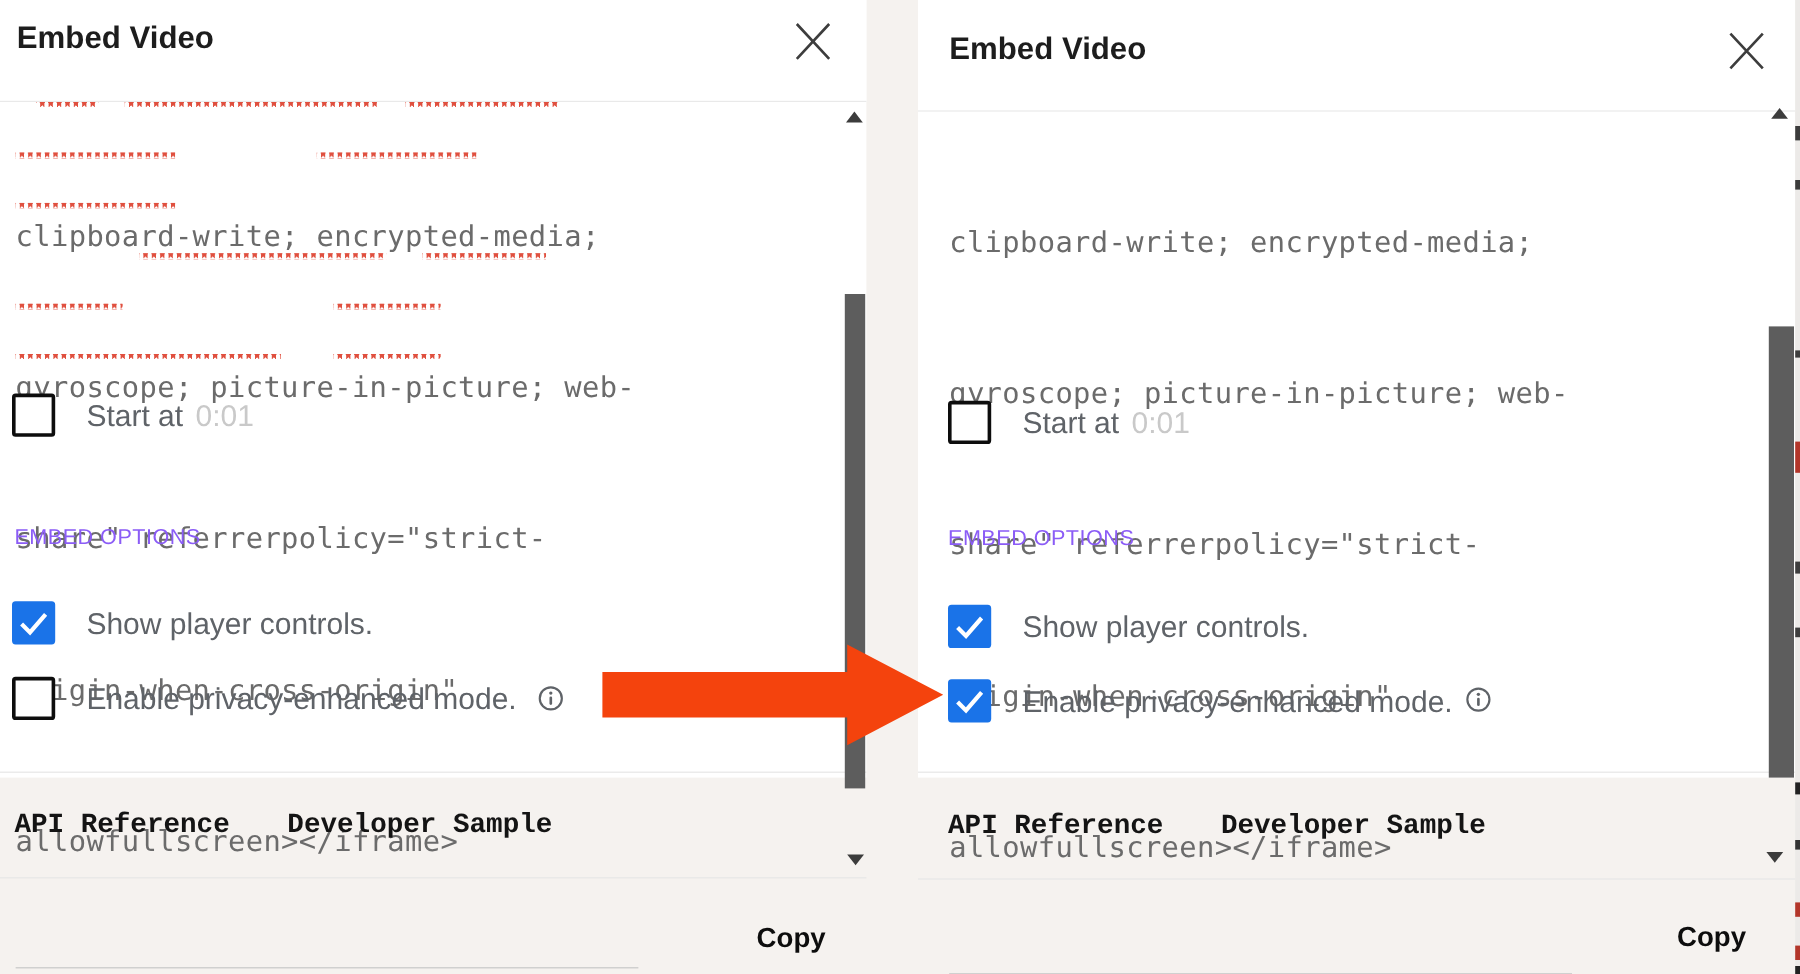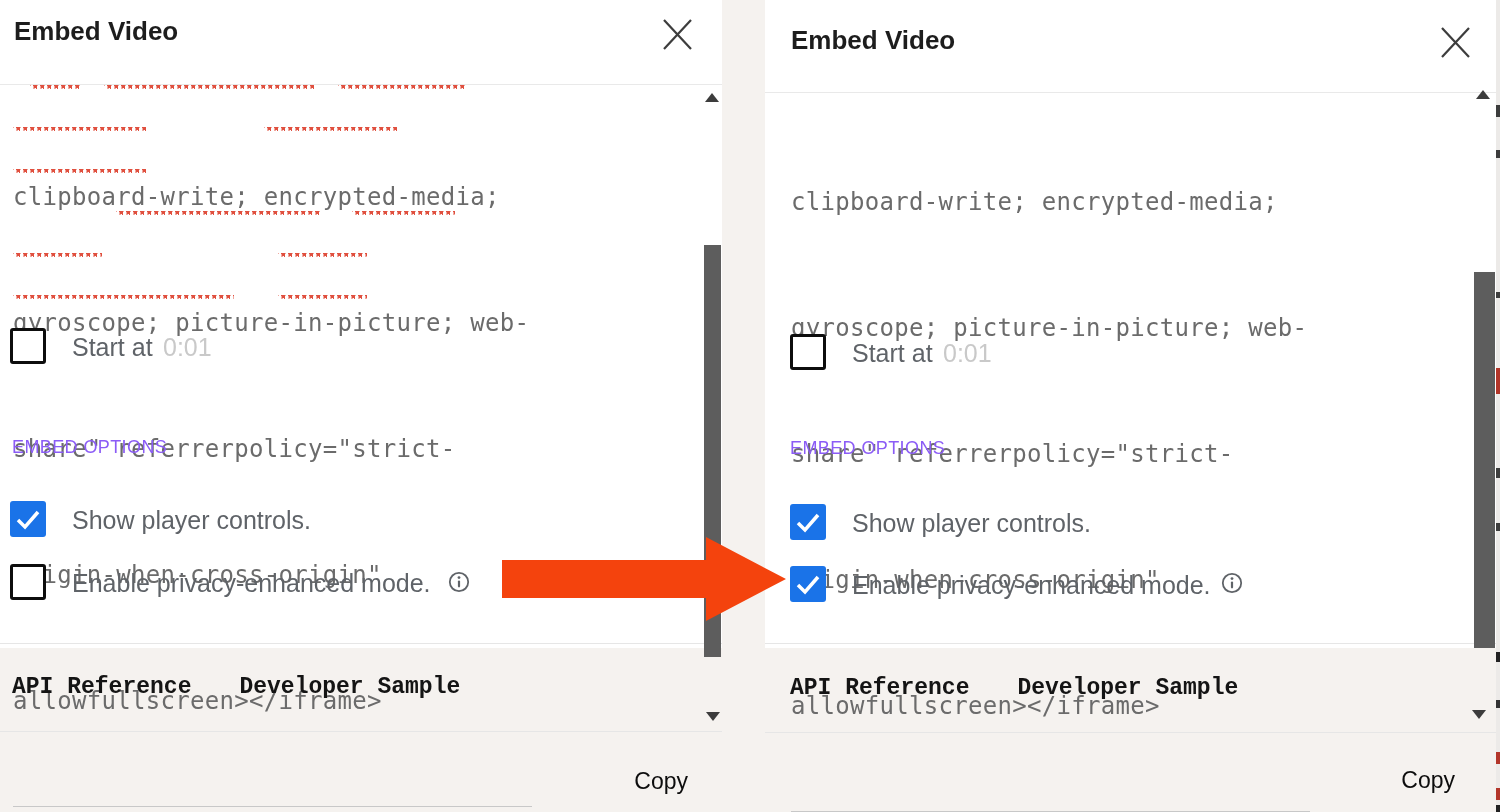--- a/index.html
+++ b/index.html
@@ -43,21 +43,21 @@
   .cb{position:absolute;width:36px;height:36px;box-sizing:border-box;border:3px solid #0d0d0d;border-radius:3px;background:#fff;cursor:pointer;}
   .cb svg{display:none;position:absolute;left:0;top:0;}
   .cb.checked{border:none;background:#1a73e8;}
   .cb.checked svg{display:block;}
 
   .lbl{position:absolute;font-size:25px;color:#5f6368;white-space:nowrap;}
   .val{position:absolute;font-size:25px;color:#c9c9c9;white-space:nowrap;}
   .sect{position:absolute;font-size:18px;font-weight:400;letter-spacing:0.4px;color:#8b5cf6;white-space:nowrap;}
   .links{position:absolute;display:flex;gap:48px;font-size:23px;font-weight:700;color:#141414;white-space:nowrap;}
   .links span{cursor:pointer;font-family:Liberation Mono, monospace;}
-  .copybtn{position:absolute;font-size:23px;font-weight:400;color:#0d0d0d;cursor:pointer;}
+  .copybtn{position:absolute;font-size:23px;font-weight:700;color:#0d0d0d;cursor:pointer;}
   .divider{position:absolute;left:0;right:0;height:1px;background:#e6e6e6;}
 
   .caret-up{position:absolute;width:0;height:0;border-left:7px solid transparent;border-right:7px solid transparent;border-bottom:9px solid #3c3c3c;cursor:pointer;}
   .caret-down{position:absolute;width:0;height:0;border-left:7px solid transparent;border-right:7px solid transparent;border-top:9px solid #3c3c3c;cursor:pointer;}
   .thumb{position:absolute;background:#5d5d5d;cursor:pointer;}
   #panelA .thumb{left:704px;top:245px;width:17px;height:412px;}
   #panelB .thumb{left:709px;top:272px;width:21px;height:376px;}
 
   .info{position:absolute;width:24px;height:24px;cursor:pointer;}
 

